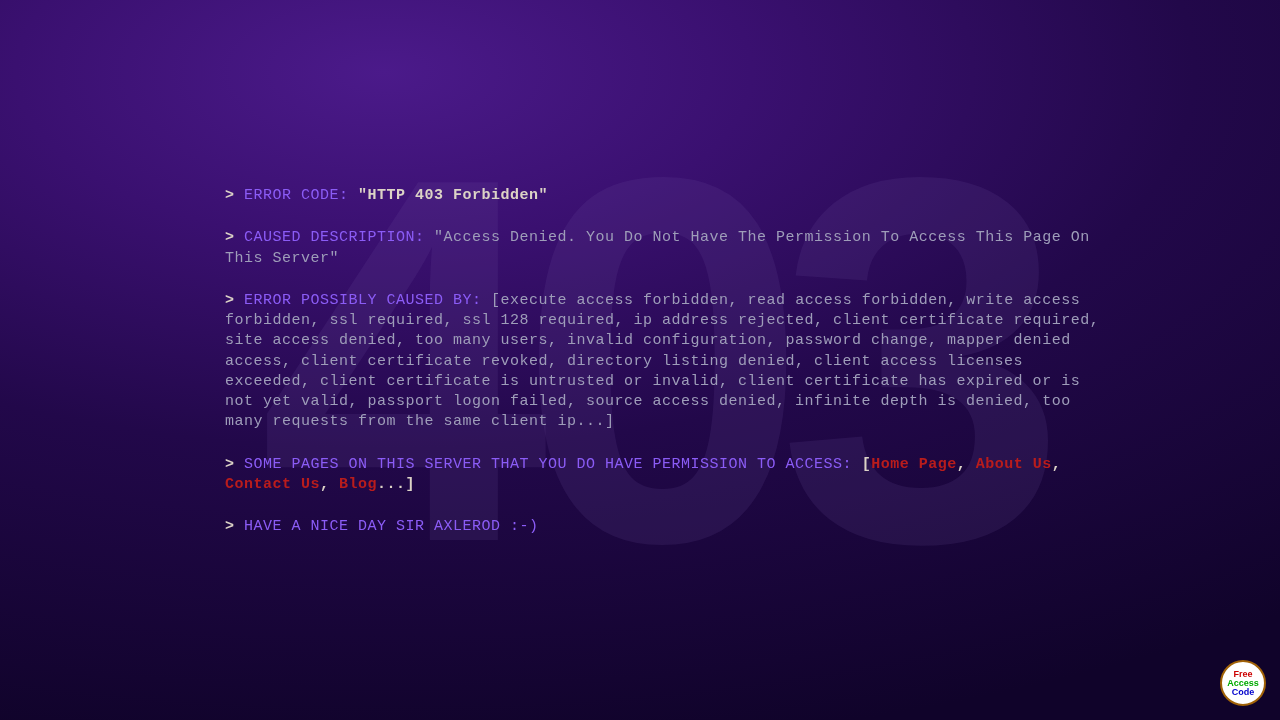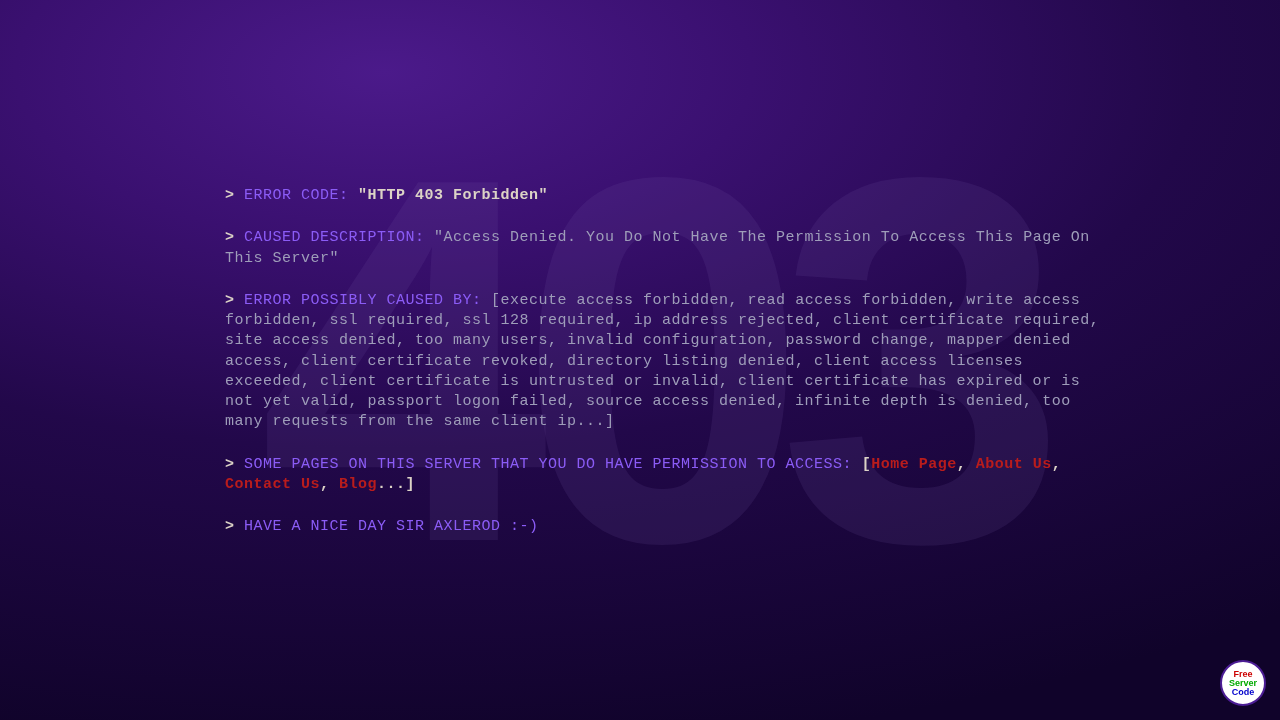--- a/index.html
+++ b/index.html
@@ -44,21 +44,21 @@
   .valueB { color: #dcd3c6; font-weight: bold; }
   .link   { color: #b91c1c; font-weight: bold; cursor: pointer; }
   .badge {
     position: absolute;
     right: 14px;
     bottom: 14px;
     width: 46px;
     height: 46px;
     border-radius: 50%;
     background: #fff;
-    border: 2px solid #4c1d95;
+    border: 2px solid #a16207;
     display: flex;
     flex-direction: column;
     align-items: center;
     justify-content: center;
     font-family: Arial, sans-serif;
     font-size: 9px;
     line-height: 1;
     font-weight: bold;
     text-align: center;
   }
@@ -90,15 +90,15 @@
   </div>
 
   <div class="line">
     <span class="prompt">&gt; </span><span class="label">HAVE A NICE DAY SIR AXLEROD :-)</span>
   </div>
 
 </div>
 
 <div class="badge">
   <span class="l1">Free</span>
-  <span class="l2">Server</span>
+  <span class="l2">Access</span>
   <span class="l3">Code</span>
 </div>
 
 </body></html>

